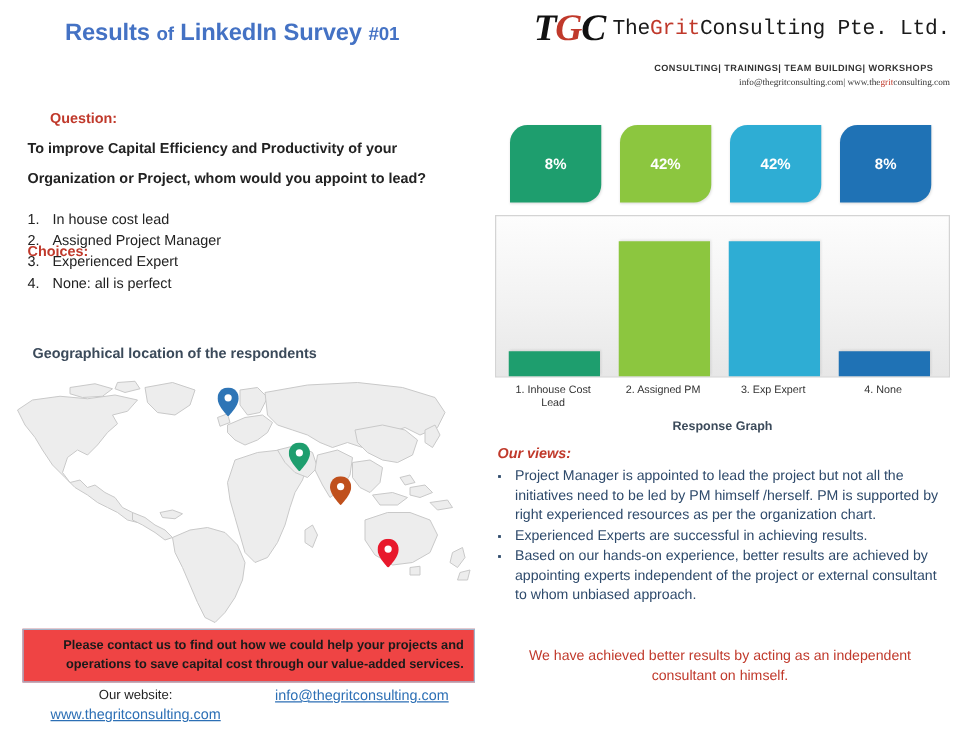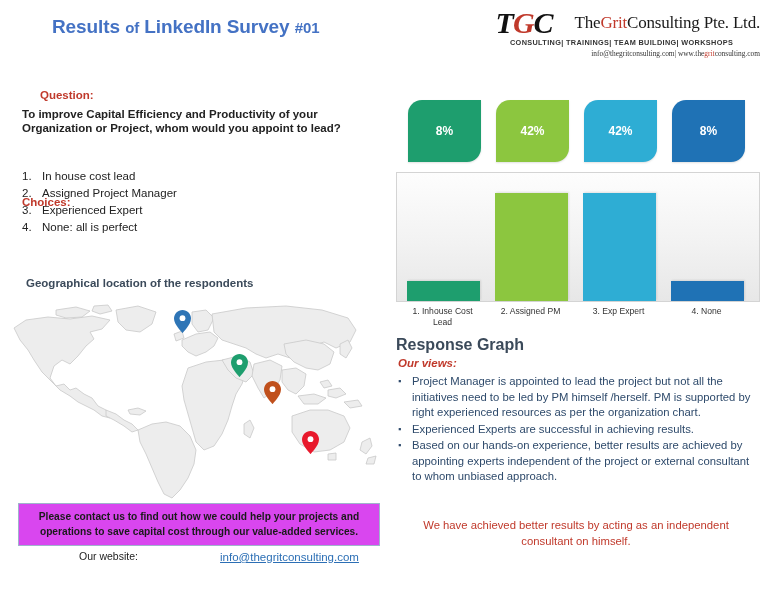--- a/index.html
+++ b/index.html
@@ -16,51 +16,51 @@
   #main-title{
     position:absolute;left:24px;top:16px;
     font-size:19px;font-weight:bold;color:#4472c4;
     letter-spacing:-0.1px;white-space:nowrap;margin-left:28px;
   }
   #main-title .lite{font-size:15px;font-weight:bold;}
   #main-title .num{font-size:15px;font-weight:bold;}
 
   
   .logo-block{position:absolute;right:8px;top:8px;text-align:right;width:250px;}
-  .logo-row{display:flex;align-items:center;justify-content:flex-end;gap:22px;}
+  .logo-row{display:flex;align-items:center;justify-content:flex-end;gap:6px;}
   .logo-mark{
     font-family:"Liberation Serif", serif;
     font-size:30px;font-style:italic;font-weight:bold;
     line-height:1;letter-spacing:-1px;
     color:#111;
   }
   .logo-mark .g{color:#c0392b;}
   .logo-word{
-    font-family:Liberation Serif, serif;
+    font-family:Liberation Mono, monospace;
     font-size:17px;color:#1a1a1a;white-space:nowrap;letter-spacing:-0.2px;
   }
   .logo-word .grit{color:#c0392b;}
   .logo-tag{
-    margin-top:0;font-size:7.3px;font-weight:bold;color:#333;
-    letter-spacing:0.35px;white-space:nowrap;text-align:left;
+    margin-top:12px;font-size:7.3px;font-weight:bold;color:#333;
+    letter-spacing:0.35px;white-space:nowrap;text-align:center;
   }
   .logo-contact{
     margin-top:2px;font-family:"Liberation Serif",serif;
     font-size:7.4px;color:#333;white-space:nowrap;text-align:right;
   }
   .logo-contact .grit{color:#c0392b;}
 
   
   .label-red{
     font-size:11.5px;font-weight:bold;color:#c0392b;
   }
   #question-label{position:absolute;left:40px;top:89px;}
   #question-text{
     position:absolute;left:22px;top:107px;width:345px;
-    font-size:11.5px;font-weight:bold;color:#222;line-height:14px;
+    font-size:11.5px;font-weight:bold;color:#222;line-height:24px;
   }
   #choices-label{position:absolute;left:22px;top:150px;margin-top:46px;}
   #choices-list{
     position:absolute;left:22px;top:168px;width:330px;
     list-style:none;margin:0;padding:0;
   }
   #choices-list li{
     font-size:11.5px;color:#222;line-height:17px;
     display:flex;gap:6px;
   }
@@ -97,22 +97,22 @@
   }
   .bar-col{width:73px;display:flex;flex-direction:column;justify-content:flex-end;height:100%;}
   .bar{width:100%;box-shadow:1px -1px 2px rgba(0,0,0,.10);}
   .xlabels{
     display:flex;padding:0 10px;box-sizing:border-box;gap:15px;margin-top:4px;
   }
   .xlabels div{
     width:73px;text-align:center;font-size:8.6px;color:#333;line-height:11px;
   }
   #chart-caption{
-    position:absolute;left:396px;top:336px;width:364px;
-    font-size:16px;font-weight:bold;color:#3b4a5a;
+    position:absolute;left:396px;top:336px;width:364px;text-align:center;
+    font-size:10px;font-weight:bold;color:#3b4a5a;
   }
 
   
   #views-label{position:absolute;left:398px;top:357px;font-style:italic;}
   #views-list{
     position:absolute;left:398px;top:374px;width:356px;
     margin:0;padding:0;list-style:none;
   }
   #views-list li{
     display:flex;gap:8px;font-size:11.3px;color:#2e4a6b;
@@ -120,23 +120,23 @@
   }
   #views-list li .dot{flex:none;width:6px;color:#2e4a6b;font-size:9px;line-height:15.5px;}
   #views-closing{
     position:absolute;left:398px;top:518px;width:356px;
     text-align:center;font-size:11.3px;color:#c0392b;line-height:15.5px;
   }
 
   
   #contact-box{
     position:absolute;left:18px;top:503px;width:362px;
-    background:#d946ef;border:1px solid #9fb4cc;
+    background:#ef4444;border:1px solid #9fb4cc;
     padding:6px 8px;box-sizing:border-box;
-    text-align:center;font-size:10.2px;font-weight:bold;color:#1a1a1a;
+    text-align:right;font-size:10.2px;font-weight:bold;color:#1a1a1a;
     line-height:14.5px;
   }
   #contact-cols{
     position:absolute;left:18px;top:549px;width:362px;
     display:flex;
   }
   .contact-col{flex:1;text-align:center;}
   .contact-col .cap{font-size:10.5px;color:#222;line-height:15px;}
   .contact-col .lnk{
     font-size:11.5px;color:#2c6fb5;text-decoration:underline;line-height:17px;
@@ -324,19 +324,20 @@
       <span class="dot">▪</span>
       <span>Based on our hands-on experience, better results are achieved by appointing experts independent of the project or external consultant to whom unbiased approach.</span>
     </li>
   </ul>
   <div id="views-closing">We have achieved better results by acting as an independent consultant on himself.</div>
 
   <div id="contact-box">Please contact us to find out how we could help your projects and operations to save capital cost through our value-added services.</div>
   <div id="contact-cols">
     <div class="contact-col">
       <div class="cap">Our website:</div>
+      <span class="lnk">www.thegritconsulting.com</span>
     </div>
     <div class="contact-col">
       <span class="lnk">info@thegritconsulting.com</span>
     </div>
   </div>
 
 </div>
 
 </body></html>

